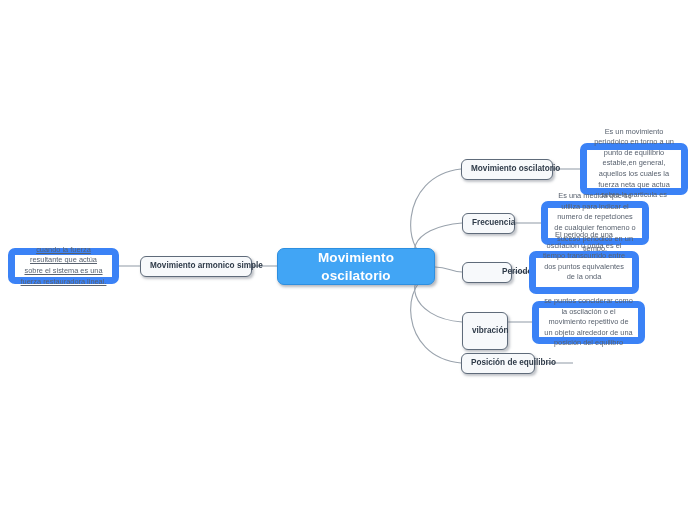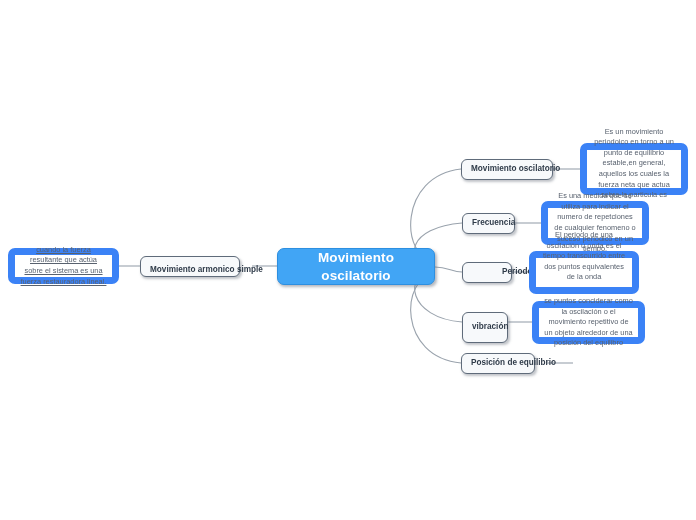--- a/index.html
+++ b/index.html
@@ -110,21 +110,21 @@
       <path d="M 503 272 L 529 272"></path>
       <path d="M 508 322 L 532 322"></path>
       <path d="M 547 363 L 573 363"></path>
     </g>
   </svg>
 
   <div class="node node-root" style="left:277px; top:248px; width:158px; height:37px;">
     <span>Movimiento oscilatorio</span>
   </div>
 
-  <div class="node node-topic" style="left:140px; top:256px; width:100px; height:21px;align-items:flex-end;">
+  <div class="node node-topic" style="left:140px; top:256px; width:112px; height:21px;">
     <span>Movimiento armonico simple</span>
   </div>
 
   <div class="node node-leaf" style="left:8px; top:248px; width:111px; height:36px;text-decoration:underline;">
     <span>cuando la fuerza resultante que actúa sobre el sistema es una fuerza restauradora lineal.</span>
   </div>
 
   <div class="node node-topic" style="left:461px; top:159px; width:92px; height:21px;">
     <span>Movimiento oscilatorio</span>
   </div>
@@ -142,21 +142,21 @@
   </div>
 
   <div class="node node-topic" style="left:462px; top:262px; width:41px; height:21px;padding-left:39px;">
     <span>Periodo</span>
   </div>
 
   <div class="node node-leaf" style="left:529px; top:251px; width:110px; height:43px;align-items:flex-end;">
     <span>El periodo de una oscilación u onda es el tiempo transcurrido entre dos puntos equivalentes de la onda</span>
   </div>
 
-  <div class="node node-topic" style="left:462px; top:312px; width:46px; height:31px;">
+  <div class="node node-topic" style="left:462px; top:312px; width:46px; height:38px;">
     <span>vibración</span>
   </div>
 
   <div class="node node-leaf" style="left:532px; top:301px; width:113px; height:43px;">
     <span>se puntos conciderar como la oscilación o el movimiento repetitivo de un objeto alrededor de una posición del equilibro</span>
   </div>
 
   <div class="node node-topic" style="left:461px; top:353px; width:74px; height:21px;">
     <span>Posición de equilibrio</span>
   </div>

